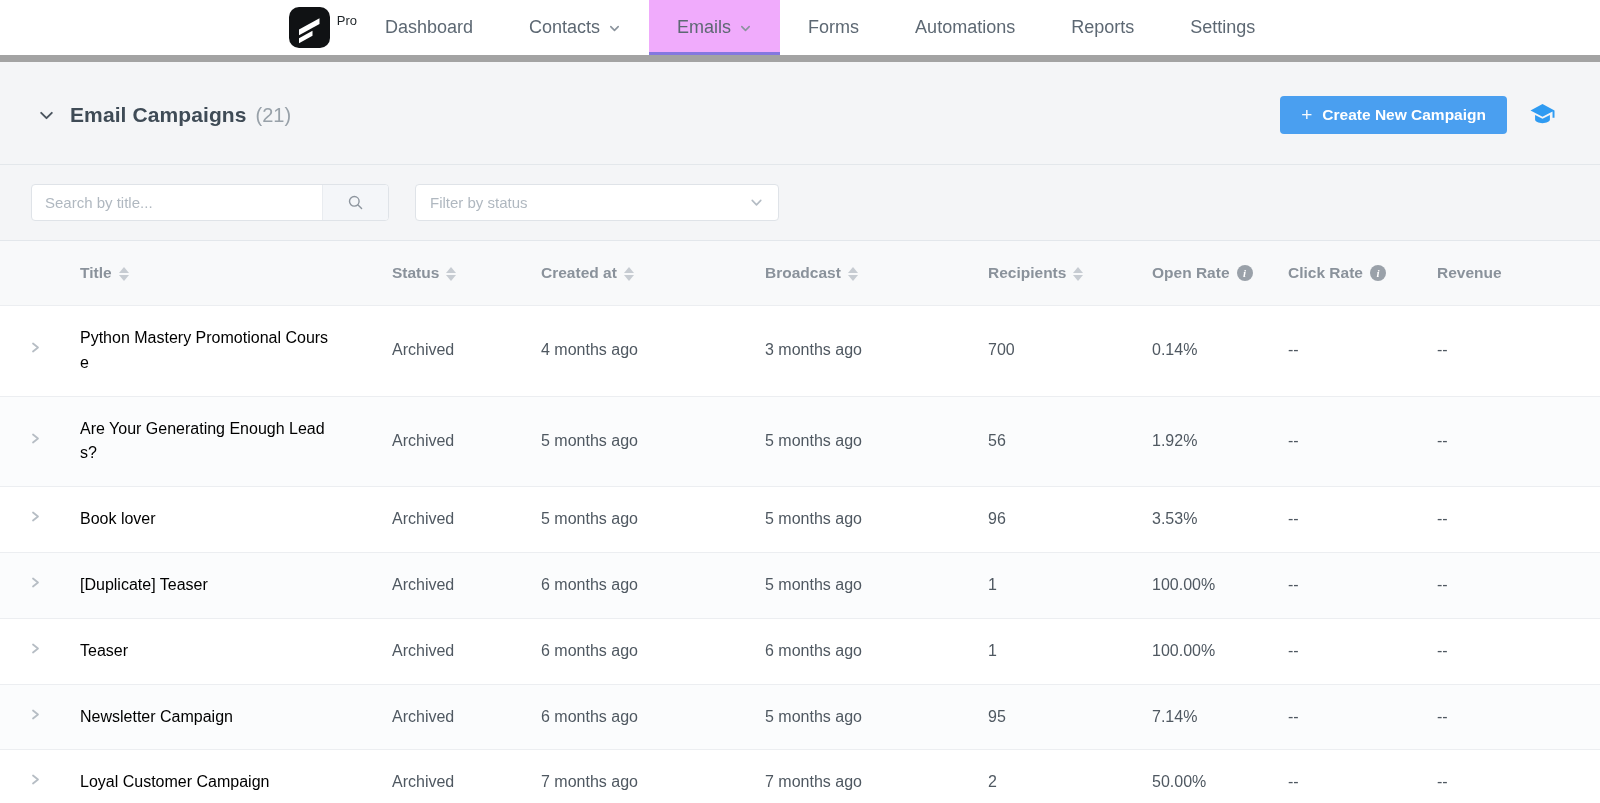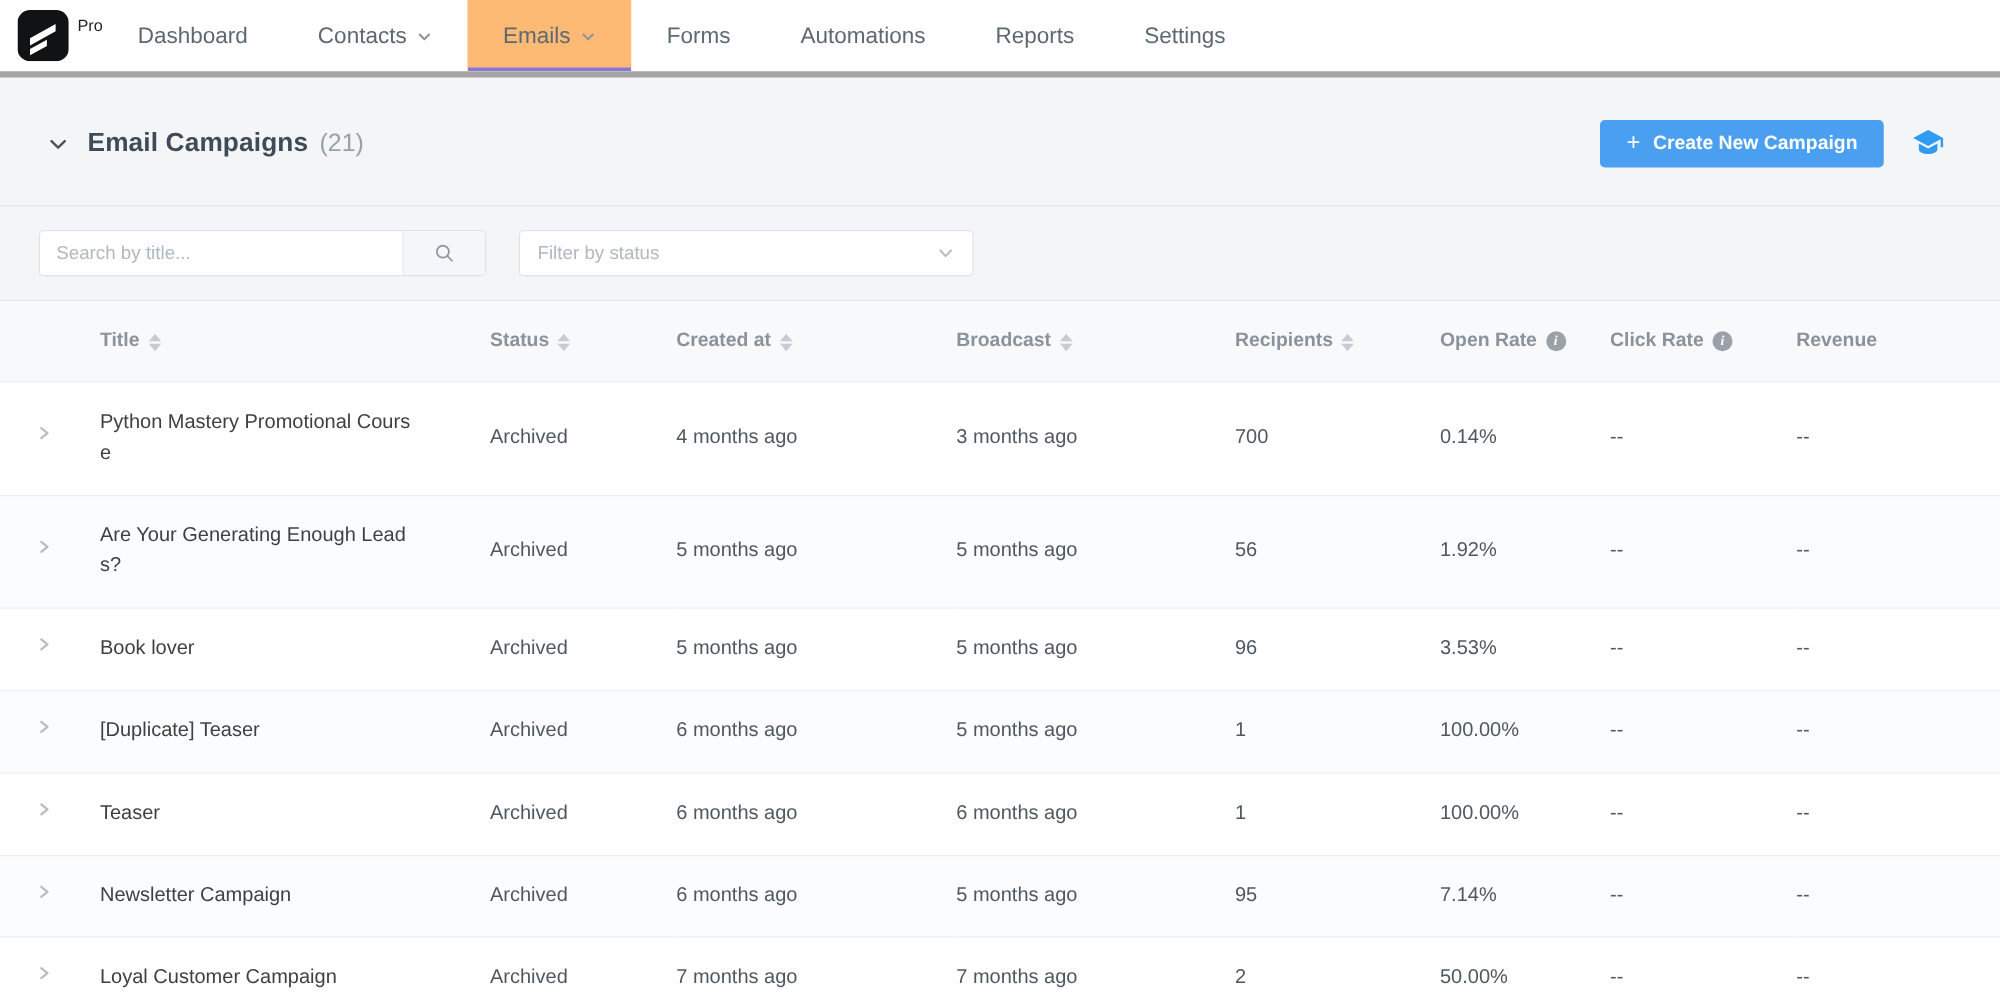--- a/index.html
+++ b/index.html
@@ -1,29 +1,29 @@
 <!DOCTYPE html>
 <html><head>
 <meta charset="utf-8">
 <style>
   * { margin:0; padding:0; box-sizing:border-box; }
   html,body { width:1600px; height:803px; overflow:hidden; }
   body { font-family:"Liberation Sans", sans-serif; background:#f4f5f7; color:#4a535c; }
 
   
-  .navbar { height:62px; background:#fff; border-bottom:5px solid #a3a3a3;
-            display:flex; align-items:stretch; justify-content:flex-start; padding-left:14px; }
+  .navbar { height:62px; background:#fff; border-bottom:7px solid #a3a3a3;
+            display:flex; align-items:stretch; justify-content:center; padding-left:14px; }
   .brand { display:flex; align-items:center; }
   .logo { width:41px; height:41px; display:block; cursor:pointer; }
   .pro-label { font-size:13px; color:#1d2327; align-self:flex-start; margin:13px 0 0 7px; }
   .nav-menu { display:flex; align-items:stretch; margin-right:42px; }
   .nav-item { display:flex; align-items:center; gap:8px; padding:0 28px; font-size:18px;
               color:#5d6873; cursor:pointer; white-space:nowrap; }
   .nav-item .nav-chev { display:inline-flex; color:#8a939c; margin-top:2px; }
-  .nav-item.active { background:#fdba74; box-shadow:inset 0 -3px 0 #8478e0; }
+  .nav-item.active { background:#f0abfc; box-shadow:inset 0 -3px 0 #8478e0; }
 
   
   .page-header { display:flex; align-items:center; padding:34px 44px 30px 38px;
                  border-bottom:1px solid #e3e7eb; }
   .collapse-chev { display:inline-flex; color:#4a545e; cursor:pointer; margin-right:15px; }
   .page-title { font-size:21px; font-weight:700; color:#3f4b56; letter-spacing:.1px; }
   .page-count { font-size:20px; font-weight:400; color:#98a1a9; margin-left:9px; }
   .header-actions { margin-left:auto; display:flex; align-items:center; gap:22px; }
   .btn-create { display:inline-flex; align-items:center; gap:10px; background:#4a9ff0; color:#fff;
                 border:none; border-radius:4px; height:38px; padding:0 21px; font-size:15.5px;
@@ -58,21 +58,21 @@
   .caret-down { border-top:6px solid #c7ccd2; }
   .info-icon { width:16px; height:16px; border-radius:50%; background:#9aa1a9; color:#fff;
                font-size:11px; line-height:1; font-style:italic; font-weight:700;
                display:inline-flex; align-items:center; justify-content:center;
                font-family:"Liberation Serif", serif; cursor:pointer; flex:none; }
   tbody td { border-top:1px solid #eceef1; padding:20px 16px 20px 0; font-size:16px;
              color:#4f5861; line-height:1.55; vertical-align:middle; background:#fff; }
   tbody tr.stripe td { background:#fbfcfd; }
   .td-expand { padding-left:30px; }
   .expander { display:inline-flex; cursor:pointer; }
-  .title-link { display:inline-block; max-width:251px; word-break:break-all; color:#404040;
+  .title-link { display:inline-block; max-width:251px; word-break:break-all; color:#000000;
                 text-decoration:none; cursor:pointer; }
 </style>
 </head>
 <body>
 
 <div class="navbar">
   <div class="brand">
     <span>
       <svg class="logo" viewBox="0 0 41 41">
         <rect width="41" height="41" rx="10" fill="#101214"></rect>

